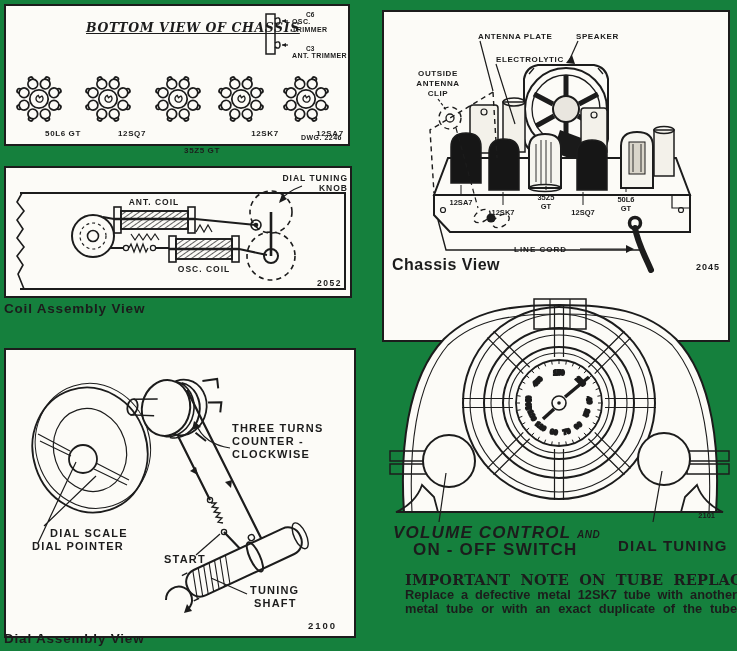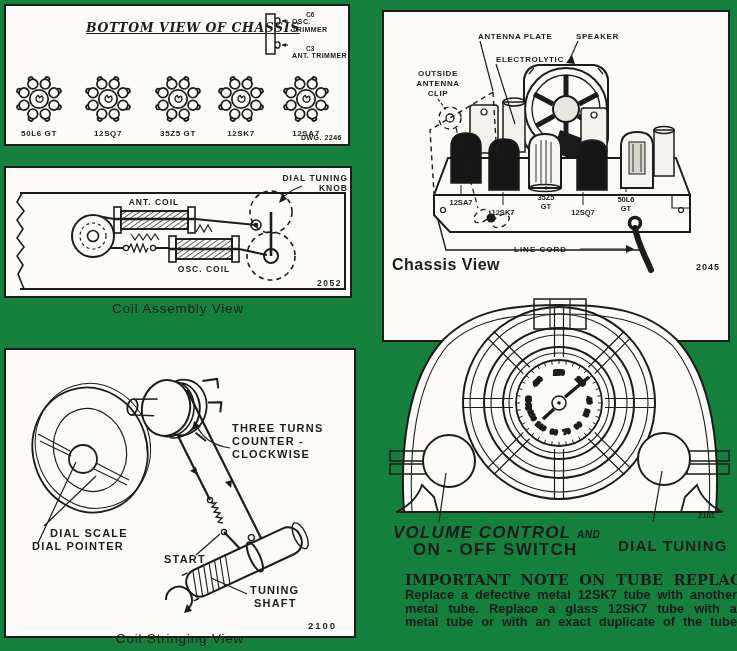--- a/index.html
+++ b/index.html
@@ -1,23 +1,23 @@
 <!DOCTYPE html>
 <html><head>
 <meta charset="utf-8">
 <style>
   html,body{margin:0;padding:0;background:#ffffff;}
   .page{position:relative;width:737px;height:651px;background:#15803d;overflow:hidden;
         font-family:"Liberation Sans",sans-serif;color:#1c1c1c;}
   .panel{position:absolute;border:2px solid #1c1c1c;background:#fcfbf7;box-sizing:border-box;}
   .abs{position:absolute;}
-  .cap{position:absolute;font-weight:normal;font-size:13.5px;letter-spacing:.8px;text-align:center;}
+  .cap{position:absolute;font-weight:bold;font-size:13.5px;letter-spacing:.8px;}
   svg{display:block;}
   svg text{font-family:"Liberation Sans",sans-serif;fill:#1c1c1c;}
-  .tube-lbl{position:absolute;font-size:8px;font-weight:bold;letter-spacing:.6px;text-align:center;width:70px;}
+  .tube-lbl{position:absolute;font-size:8px;font-weight:bold;letter-spacing:.6px;text-align:center;width:70px;padding-left:24px;}
   .trim-lbl{font-size:7px;font-weight:bold;letter-spacing:.4px;line-height:8px;}
   .trim-id{font-size:6.5px;font-weight:bold;margin-left:14px;line-height:7px;}
   .dwg{position:absolute;right:6px;bottom:3px;font-size:7px;font-weight:bold;letter-spacing:.5px;}
   .big-lbl{font-weight:bold;font-size:17px;letter-spacing:1.2px;white-space:nowrap;}
   .and-sm{font-size:10px;letter-spacing:.5px;}
   .note-title{font-family:"DejaVu Serif",serif;font-weight:bold;font-size:14.5px;
               letter-spacing:.2px;word-spacing:5px;white-space:nowrap;}
   .note-line{font-family:Liberation Sans, sans-serif;font-weight:bold;font-size:12.8px;
              line-height:13.6px;text-align:justify;text-align-last:justify;width:332px;}
   .title-script{font-family:"DejaVu Serif",serif;font-style:italic;font-weight:bold;
@@ -91,21 +91,21 @@
         </symbol>
       </defs>
       <use href="#sock" x="8" y="14" width="50" height="50"></use>
       <use href="#sock" x="77" y="14" width="50" height="50"></use>
       <use href="#sock" x="147" y="14" width="50" height="50"></use>
       <use href="#sock" x="210" y="14" width="50" height="50"></use>
       <use href="#sock" x="275" y="14" width="50" height="50"></use>
     </svg>
     <div class="tube-lbl" style="left:-2px;top:123px;">50L6 GT</div>
     <div class="tube-lbl" style="left:67px;top:123px;">12SQ7</div>
-    <div class="tube-lbl" style="left:137px;top:123px;">35Z5 GT</div>
+    <div class="tube-lbl" style="left:137px;top:140px;">35Z5 GT</div>
     <div class="tube-lbl" style="left:200px;top:123px;">12SK7</div>
     <div class="tube-lbl" style="left:265px;top:123px;">12SA7</div>
     <div class="dwg">DWG. 2246</div>
   </div>
 
   <div class="panel" style="left:4px;top:166px;width:348px;height:132px;">
     <svg width="344" height="128" viewBox="0 0 344 128">
       <defs>
         <pattern id="hatch" width="4" height="4" patternUnits="userSpaceOnUse" patternTransform="rotate(55)">
           <line x1="0" y1="0" x2="0" y2="4" stroke="#1c1c1c" stroke-width="1.4"></line>
@@ -223,21 +223,21 @@
       <text x="226" y="95" font-size="11" font-weight="bold" letter-spacing="1.2">COUNTER -</text>
       <text x="226" y="108" font-size="11" font-weight="bold" letter-spacing="1.2">CLOCKWISE</text>
       <text x="44" y="187" font-size="11" font-weight="bold" letter-spacing="1.2">DIAL SCALE</text>
       <text x="26" y="200" font-size="11" font-weight="bold" letter-spacing="1.2">DIAL POINTER</text>
       <text x="158" y="213" font-size="11" font-weight="bold" letter-spacing="1.2">START</text>
       <text x="244" y="244" font-size="11" font-weight="bold" letter-spacing="1.2">TUNING</text>
       <text x="248" y="257" font-size="11" font-weight="bold" letter-spacing="1.2">SHAFT</text>
       <text x="302" y="279" font-size="9.5" font-weight="bold" letter-spacing="2">2100</text>
     </svg>
   </div>
-  <div class="cap" style="left:4px;top:631px;width:352px;">Coil Stringing View</div>
+  <div class="cap" style="left:4px;top:631px;width:352px;">Dial Assembly View</div>
 
   <div class="panel" style="left:382px;top:10px;width:348px;height:332px;">
     <svg width="344" height="268" viewBox="0 0 344 268">
       <g stroke="#1c1c1c" fill="none" stroke-width="1.6">
 
         <g>
           <path d="M 154,53 h 56 q 12,2 14,14 v 60 q -2,12 -14,14 h -56 q -12,-2 -14,-14 v -60 q 2,-12 14,-14 z" stroke-width="2"></path>
           <path d="M 150,56 l -5,6 M 214,56 l 5,6 M 150,138 l -5,-6 M 214,138 l 5,-6" stroke-width="1.3"></path>
           <circle cx="182" cy="97" r="41" stroke-width="2"></circle>
           <circle cx="182" cy="97" r="34" stroke-width="1.3"></circle>
@@ -444,18 +444,17 @@
   <div class="abs big-lbl" style="left:393px;top:523px;font-style:italic;">
     <span>VOLUME CONTROL</span>
     <span class="and-sm">AND</span>
   </div>
   <div class="abs big-lbl" style="left:404px;top:540px;margin-left:9px;">ON - OFF SWITCH</div>
   <div class="abs big-lbl" style="left:618px;top:537px;font-size:15px;">DIAL TUNING</div>
 
   <div class="abs" style="left:405px;top:571px;width:332px;">
     <div class="note-title">IMPORTANT NOTE ON TUBE REPLACEMENT</div>
     <div class="note-line">Replace a defective metal 12SK7 tube with another</div>
-    <div class="note-line">metal tube.  Replace a glass 12SK7 tube with a</div>
     <div class="note-line">metal tube or with an exact duplicate of the tube</div>
 
   </div>
 
 </div>
 
 </body></html>

